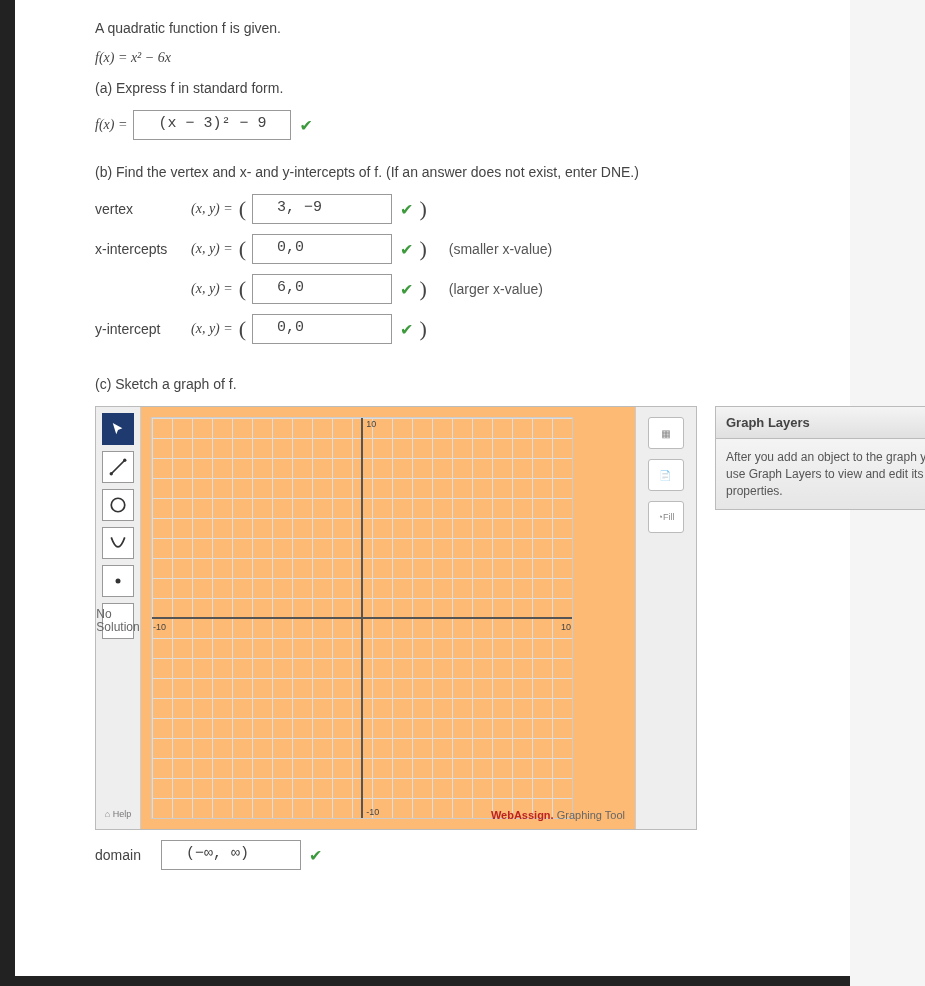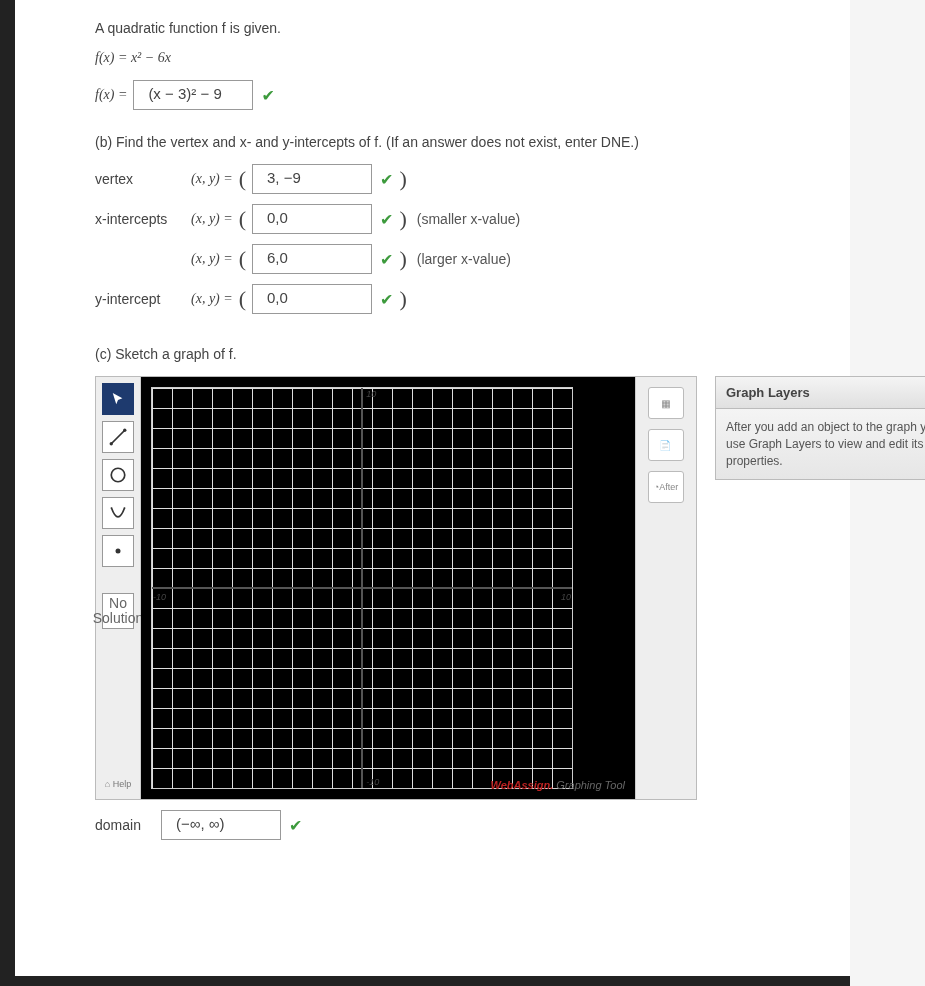--- a/index.html
+++ b/index.html
@@ -21,33 +21,33 @@
     border-bottom: 10px solid #222;
   }
   .question-body { color: #444; }
   .math { font-style: italic; font-family: Georgia, 'Times New Roman', serif; }
   .indent { margin-left: 28px; }
   .part { margin: 14px 0; }
   .answer-box {
     display: inline-block;
     border: 1px solid #999;
     background: #fff;
-    padding: 4px 14px;
+    padding: 4px 24px;
     min-width: 90px;
     min-height: 20px;
     font-size: 15px;
     vertical-align: middle;
-    font-family: Liberation Sans, sans-serif;
+    font-family: Liberation Mono, monospace;
   }
   .check { color: #3c9a3c; font-size: 16px; display:inline-block; vertical-align: middle; margin-left:2px; }
   .cross { color: #cc3333; font-size: 16px; font-weight: bold; display:inline-block; vertical-align: middle; margin-left:4px; }
   .row { margin: 10px 0; display: flex; align-items: center; gap: 6px; }
   .label-col { width: 90px; display:inline-block; }
   .paren { font-size: 22px; font-family: Georgia, serif; vertical-align: middle; }
-  .hint { color: #555; margin-left: 4px; }
+  .hint { color: #555; margin-left: 16px; }
 
   
   .graph-widget {
     display: flex;
     border: 1px solid #bbb;
     width: 600px;
     background: #f8f8f8;
     position: relative;
     margin-top:6px;
   }
@@ -67,23 +67,23 @@
     border: 1px solid #999;
     background: #fff;
     display: flex;
     align-items: center;
     justify-content: center;
     font-size: 14px;
     cursor: pointer;
     box-sizing: border-box;
   }
   .tool-btn.selected { background: #1e3a6e; color: #fff; border-color:#1e3a6e; }
-  .tool-btn.nosol { font-size: 14px; line-height:1.1; color:#666; text-align:center; height:36px;margin-top:20px; }
+  .tool-btn.nosol { font-size: 12px; line-height:1.1; color:#666; text-align:left; height:36px; }
   .graph-help { font-size:9px; color:#777; margin-top:auto; padding:4px; }
-  .canvas-wrap { flex: 1; position: relative; background:#000000;font-style:italic; }
+  .canvas-wrap { flex: 1; position: relative; background:#fdba74; }
   .canvas {
     width: 420px; height: 400px; margin: 10px;
     position: relative;
     background-image:
       linear-gradient(to right, #ddd 1px, transparent 1px),
       linear-gradient(to bottom, #ddd 1px, transparent 1px);
     background-size: 20px 20px;
     border:1px solid #ccc;
   }
   .axis-h { position:absolute; left:0; right:0; top:50%; height:2px; background:#555; transform:translateY(-1px);}
@@ -126,20 +126,21 @@
 </head>
 <body>
 
 <div class="page">
   <div class="question-body">
 
     <div>A quadratic function f is given.</div>
 
     <div class="indent part math">f(x) = x² − 6x</div>
 
+    <div class="part">(a) Express f in standard form.</div>
     <div class="indent row">
       <span class="math">f(x) =</span>
       <span class="answer-box">(x − 3)² − 9</span>
       <span class="check">✔</span>
     </div>
 
     <div class="part" style="margin-top:24px">(b) Find the vertex and x- and y-intercepts of f. (If an answer does not exist, enter DNE.)</div>
 
     <div class="row">
       <span class="label-col">vertex</span>
@@ -235,21 +236,21 @@
         <div class="graph-right">
           <div class="mini-btn">
             <span>▦</span>
           </div>
           <div class="mini-btn">
             <span>📄</span>
           </div>
           <div class="mini-btn fill">
             <span>◔</span>
               <br>
-            <span>After</span>
+            <span>Fill</span>
           </div>
         </div>
       </div>
 
       <div class="layers-panel">
         <div class="layers-header">
           <span>Graph Layers</span>
 
         </div>
         <div class="layers-body">After you add an object to the graph you can use Graph Layers to view and edit its properties.</div>

